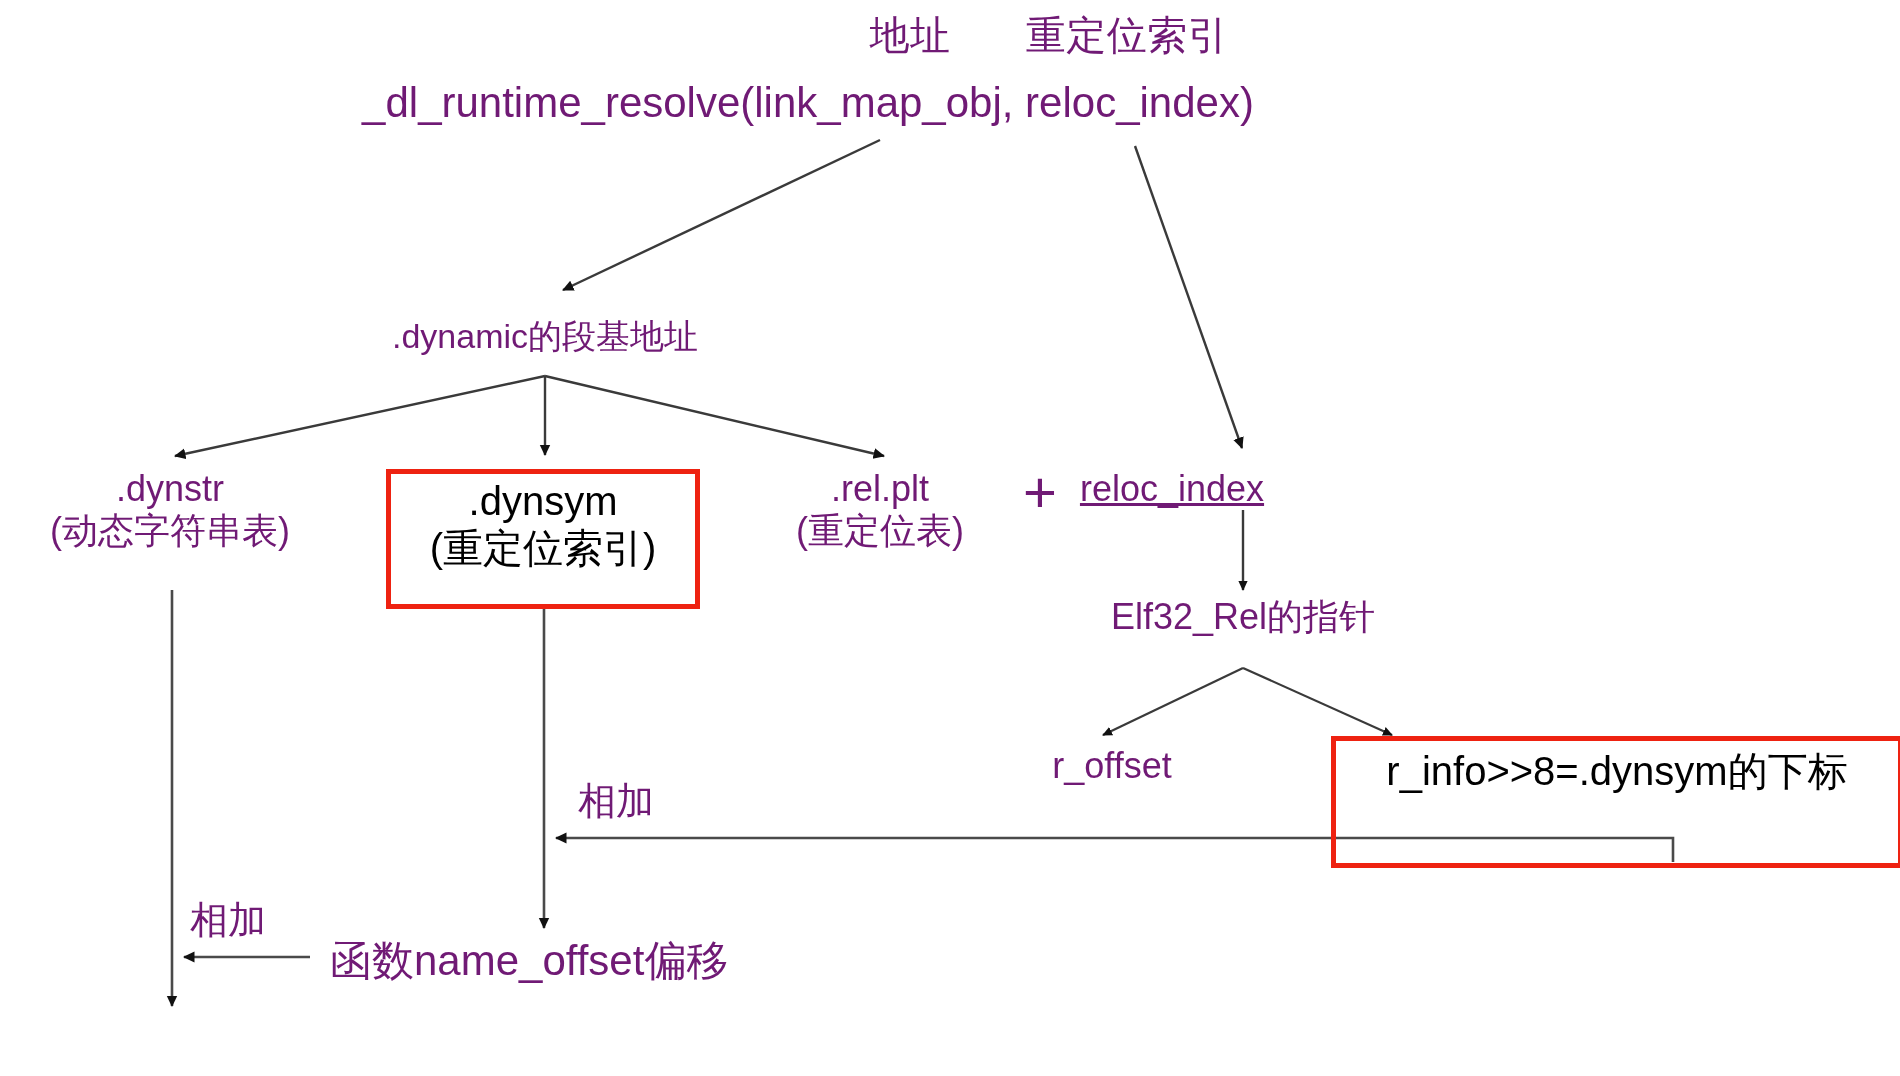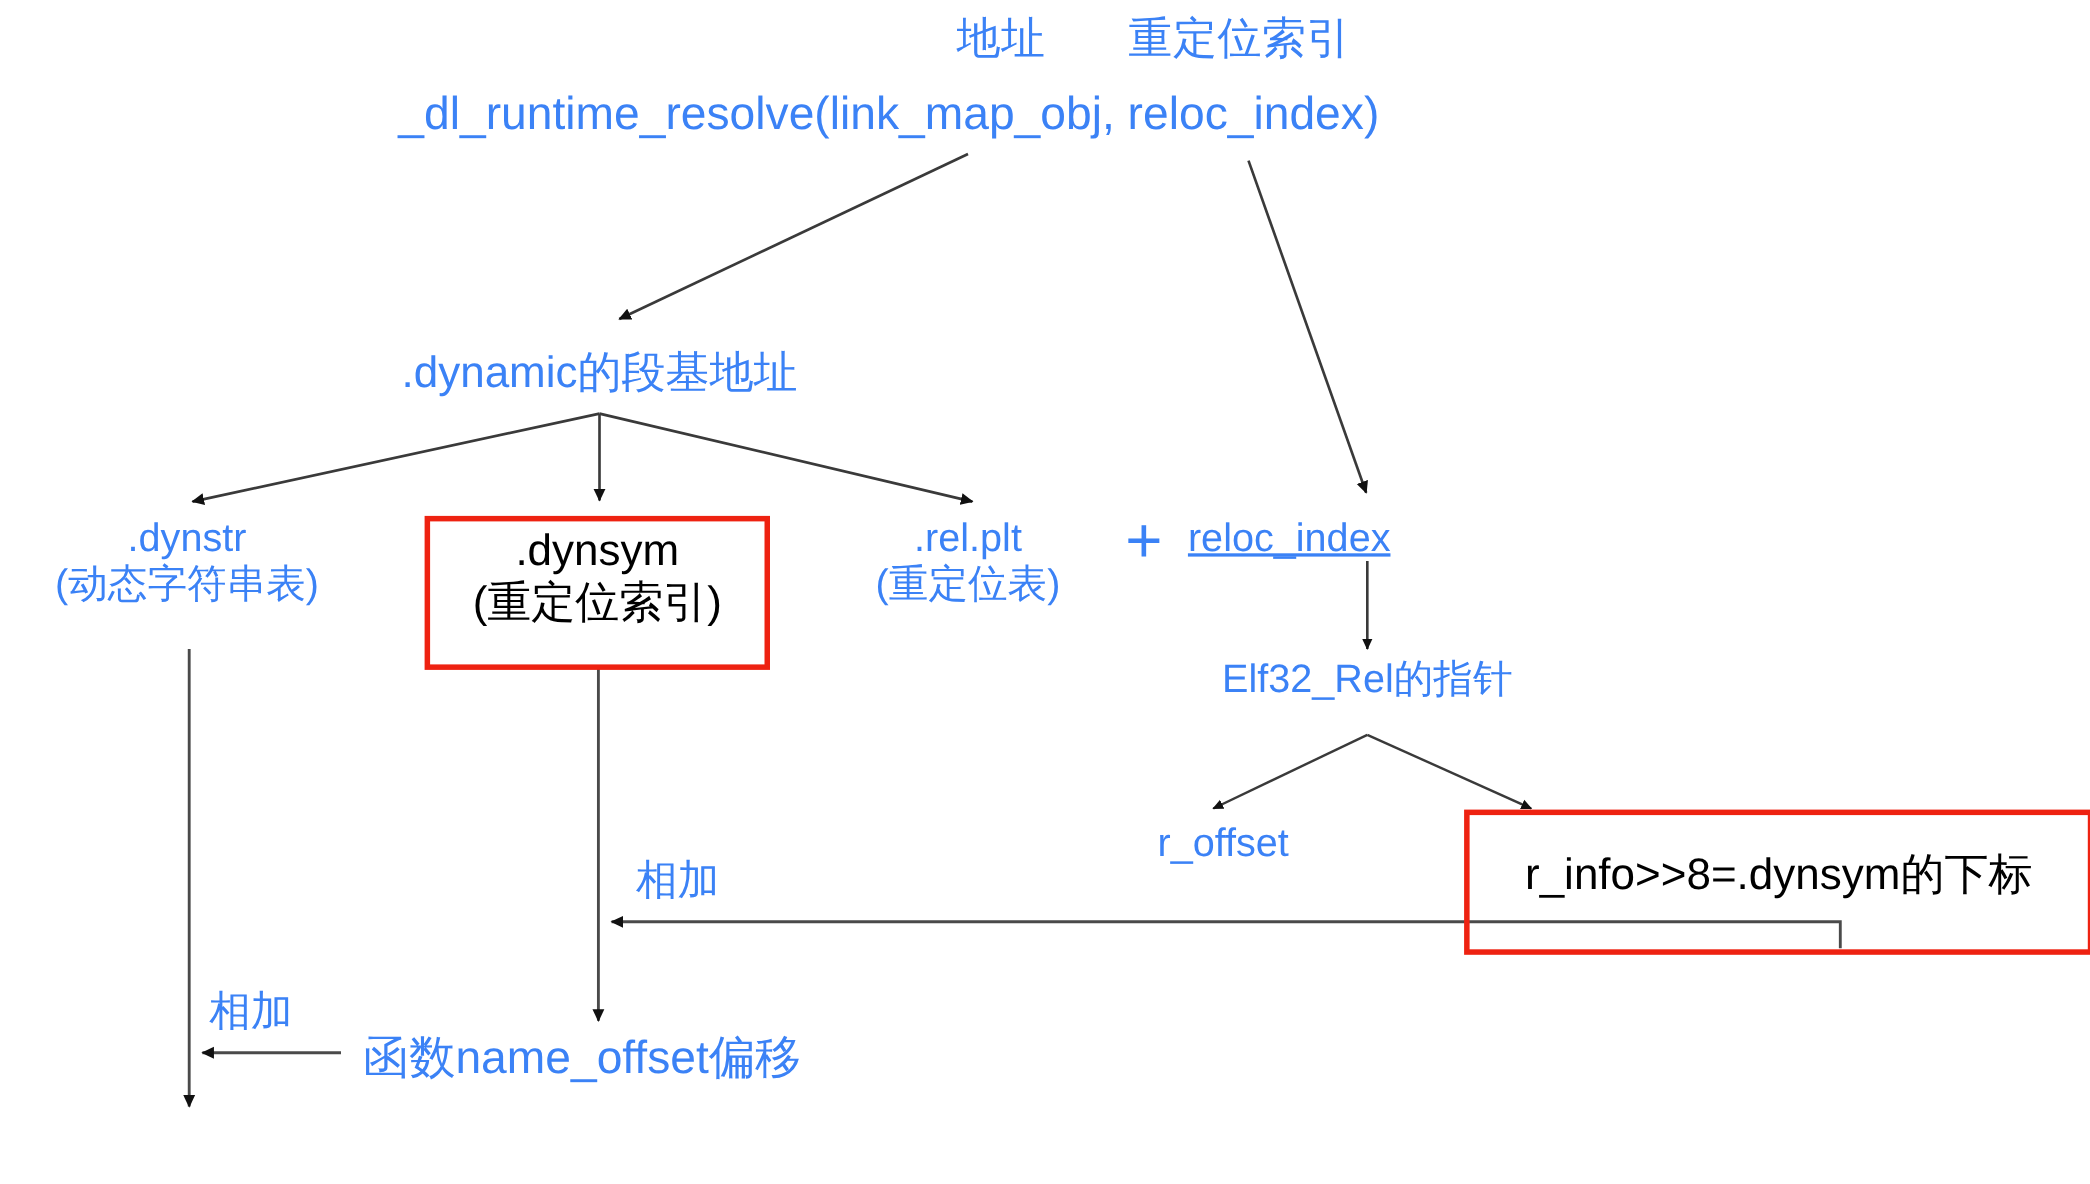--- a/index.html
+++ b/index.html
@@ -21,29 +21,29 @@
     left: 0;
     top: 0;
     width: 1900px;
     height: 1076px;
     pointer-events: none;
   }
   .node {
     position: absolute;
     white-space: nowrap;
     line-height: 1.18;
-    color: #3b82f6;
+    color: #701a75;
   }
   .center {
     transform: translateX(-50%);
     text-align: center;
   }
   .t-head     { font-size: 40px; letter-spacing: 0.5px; }
   .t-sig      { font-size: 42px; }
-  .t-mid      { font-size: 40px; }
+  .t-mid      { font-size: 34px; }
   .t-leaf     { font-size: 36px; }
   .t-label    { font-size: 38px; }
   .t-plus     { font-size: 58px; font-weight: 500; }
   .t-bottom   { font-size: 42px; }
   .redbox {
     position: absolute;
     border: 5px solid #ee2211;
     box-sizing: border-box;
     background: transparent;
   }
@@ -122,21 +122,21 @@
 
   <div class="node center t-plus" style="left:1040px; top:458px;">+</div>
 
   <div class="node center t-leaf" style="left:1172px; top:468px;text-decoration:underline;">reloc_index</div>
 
   <div class="node center t-leaf" style="left:1243px; top:596px;">Elf32_Rel的指针</div>
 
   <div class="node center t-leaf" style="left:1084px; top:745px;margin-left:28px;">r_offset</div>
 
   <div class="redbox" style="left:1331px; top:736px; width:572px; height:132px;"></div>
-  <div class="boxtext" style="left:1617px; top:748px;margin-top:24px;">r_info&gt;&gt;8=.dynsym的下标</div>
+  <div class="boxtext" style="left:1617px; top:748px;">r_info&gt;&gt;8=.dynsym的下标</div>
 
   <div class="node t-label" style="left:578px; top:779px;">相加</div>
 
   <div class="node t-label" style="left:190px; top:898px;">相加</div>
 
   <div class="node t-bottom" style="left:330px; top:936px;">函数name_offset偏移</div>
 
 
 </div>
 

